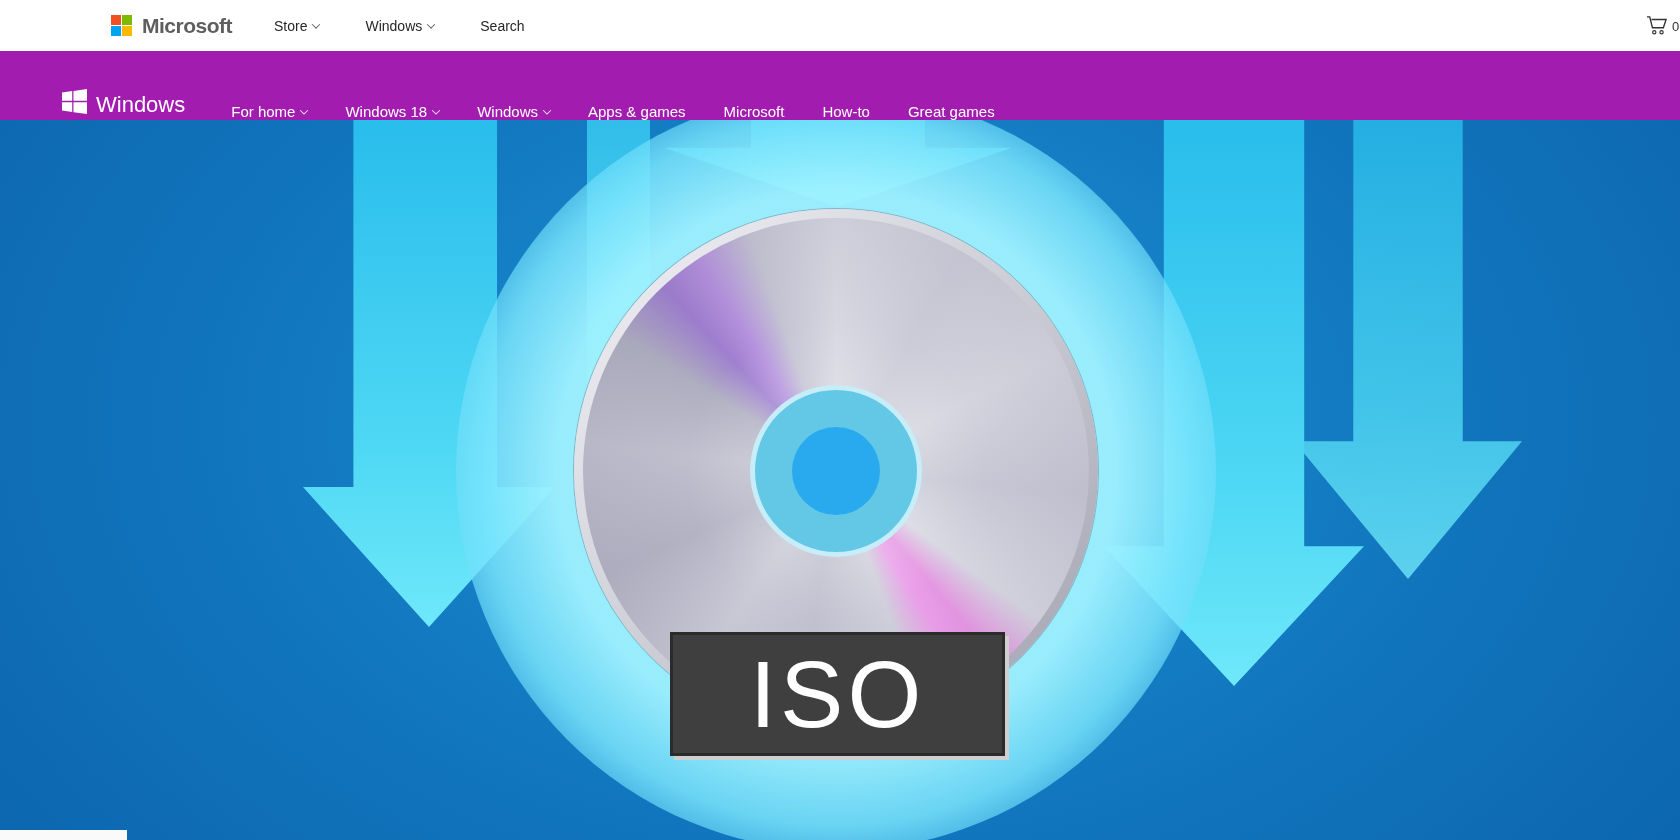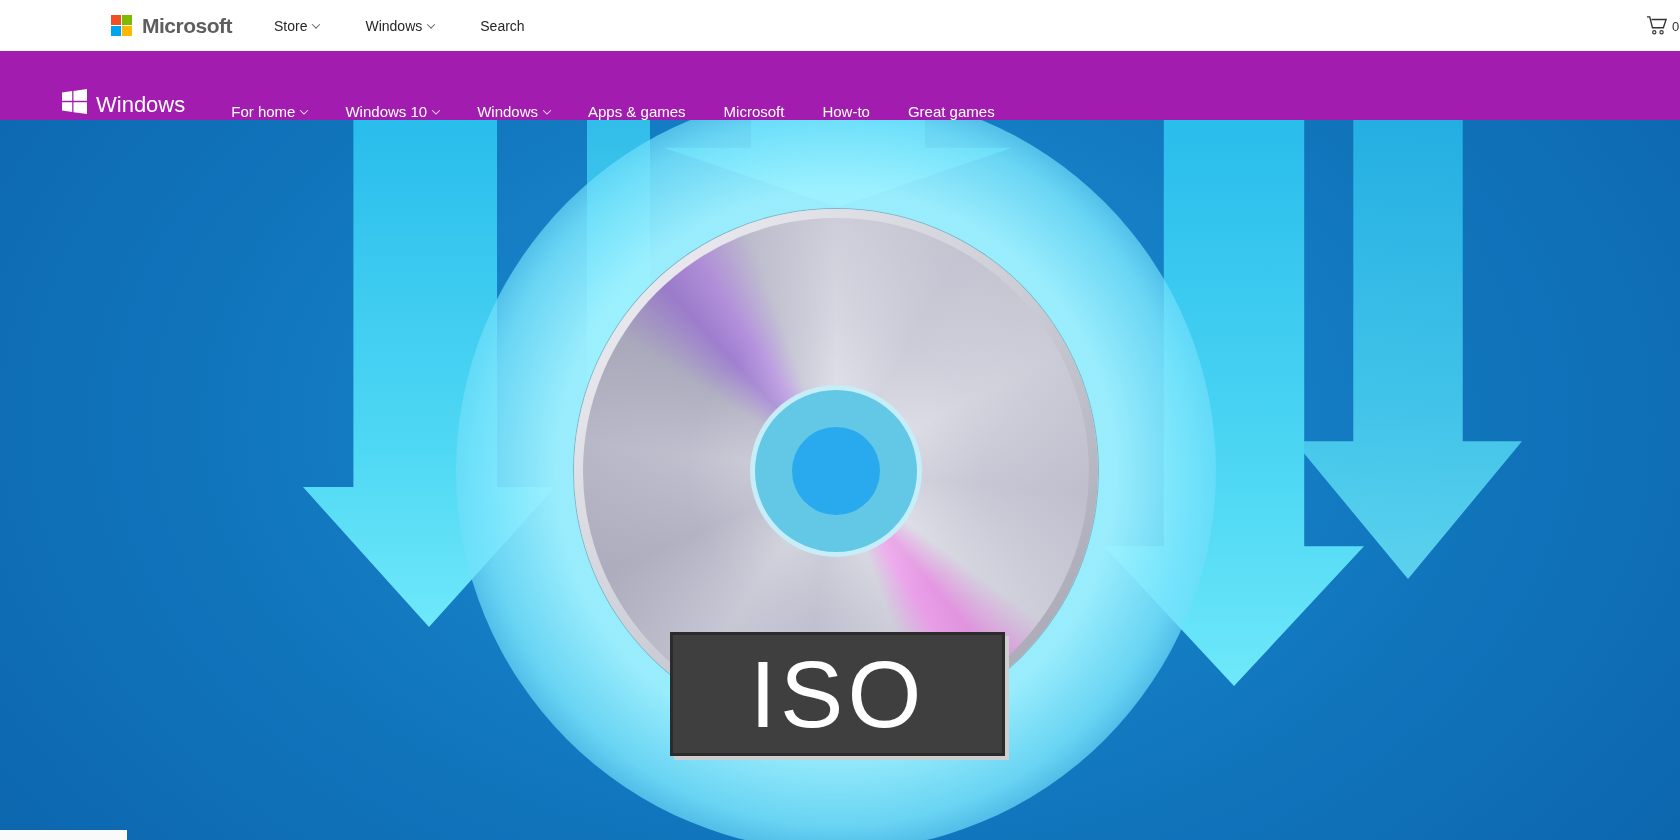--- a/index.html
+++ b/index.html
@@ -133,21 +133,21 @@
     </span>
     <span>Windows</span>
   </div>
 
   <div class="win-links">
     <a class="win-link">
       <span>For home</span>
       <span class="chev white"></span>
     </a>
     <a class="win-link">
-      <span>Windows 10</span>
+      <span>Windows 18</span>
       <span class="chev white"></span>
     </a>
     <a class="win-link">
       <span>Windows</span>
       <span class="chev white"></span>
     </a>
     <a class="win-link">
       <span>Apps &amp; games</span>
     </a>
     <a class="win-link">

